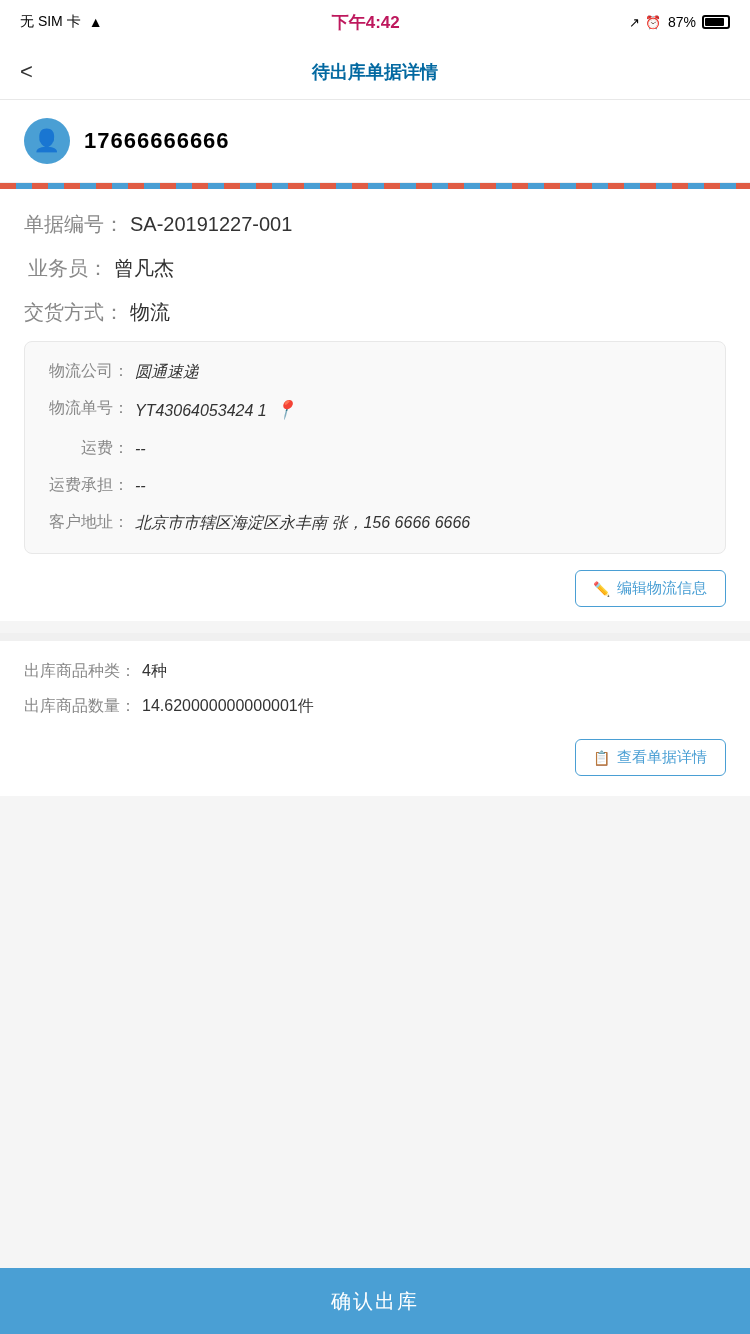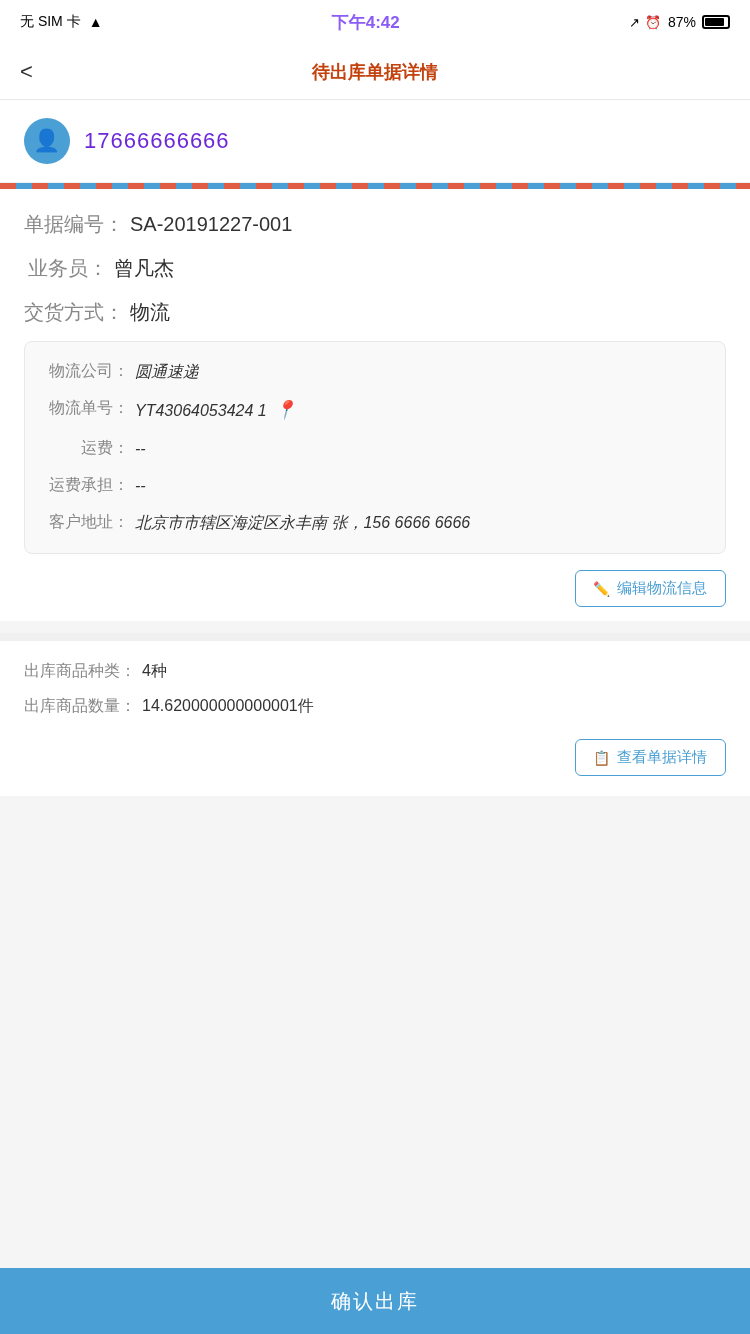--- a/index.html
+++ b/index.html
@@ -18,21 +18,21 @@
       background: #fff;
       height: 44px;
       display: flex;
       align-items: center;
       justify-content: space-between;
       padding: 0 20px;
       font-size: 15px;
       font-weight: 500;
     }
     .status-left { font-size: 14px; color: #000; display: flex; align-items: center; gap: 8px; }
-    .status-center { font-size: 17px; font-weight: 600; color: #8b5cf6; }
+    .status-center { font-size: 17px; font-weight: 600; color: #be185d; }
     .status-right { display: flex; align-items: center; gap: 6px; font-size: 14px; color: #000; }
     .battery-bar {
       width: 28px; height: 14px; border: 2px solid #000; border-radius: 3px;
       position: relative; display: inline-block;
     }
     .battery-bar::after {
       content: ""; position: absolute; top: 1px; left: 1px;
       width: 80%; height: calc(100% - 2px); background: #000; border-radius: 1px;
     }
 
@@ -51,21 +51,21 @@
       color: #333;
       cursor: pointer;
       padding: 8px 8px 8px 0;
     }
     .nav-title {
       position: absolute;
       left: 50%;
       transform: translateX(-50%);
       font-size: 18px;
       font-weight: 600;
-      color: #c2410c;
+      color: #0369a1;
     }
 
     
     .dashed-bar {
       height: 6px;
       background: repeating-linear-gradient(
         90deg,
         #e05c44 0px, #e05c44 16px,
         #4a9fd4 16px, #4a9fd4 32px
       );
@@ -84,22 +84,22 @@
     .avatar {
       width: 46px; height: 46px;
       background: #4a9fd4;
       border-radius: 50%;
       display: flex; align-items: center; justify-content: center;
       color: #fff; font-size: 22px;
       flex-shrink: 0;
     }
     .customer-phone {
       font-size: 22px;
-      font-weight: 400;
-      color: #6d28d9;
+      font-weight: 700;
+      color: #000000;
       letter-spacing: 1px;
     }
     .info-row {
       display: flex;
       align-items: flex-start;
       margin-bottom: 14px;
       font-size: 20px;
       line-height: 1.5;
       justify-content: space-between;
     }

